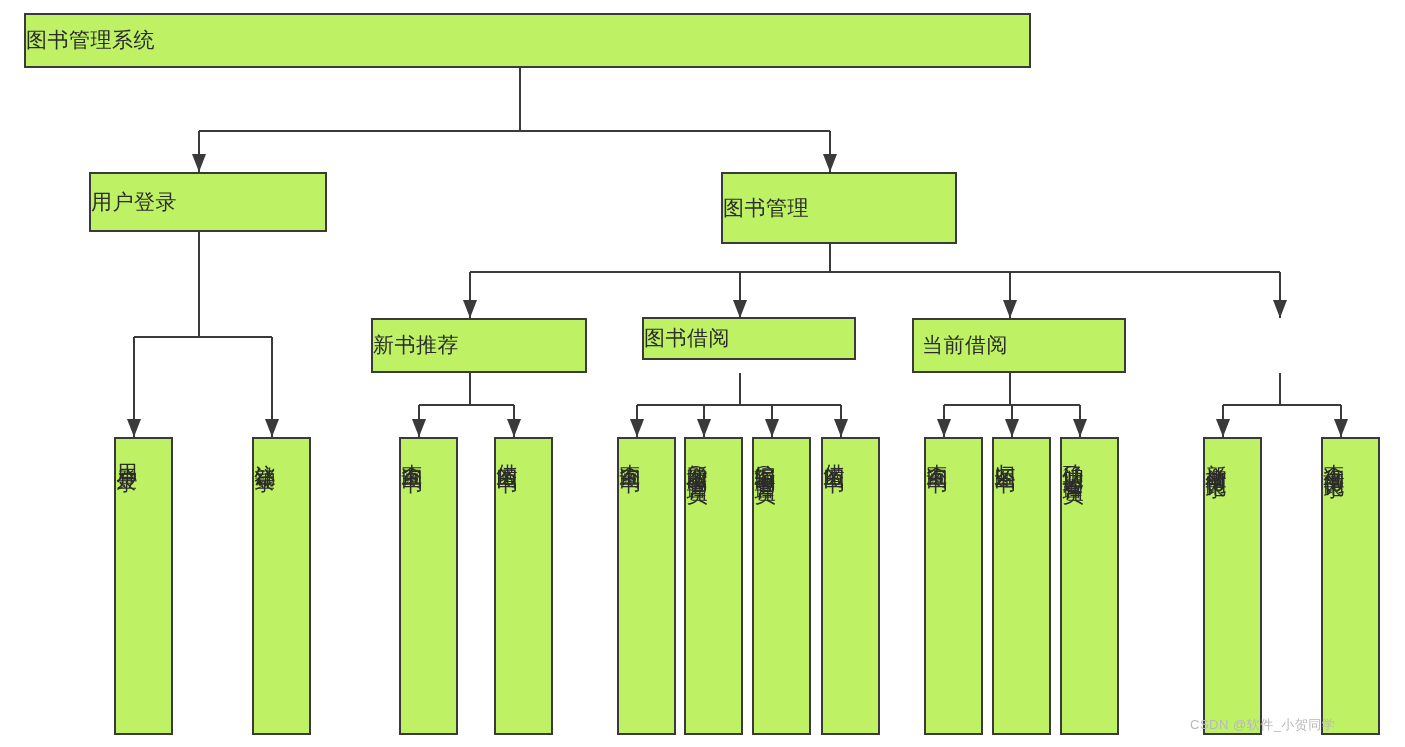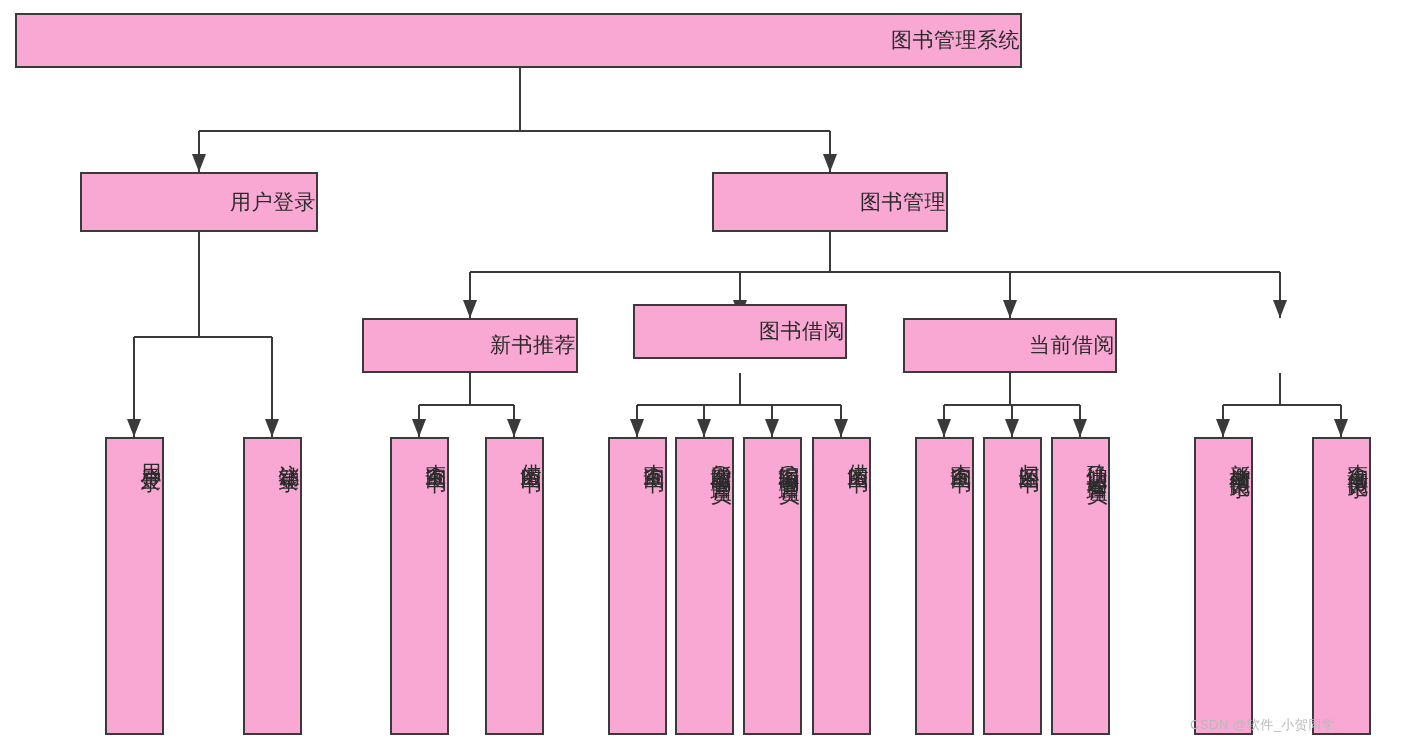--- a/index.html
+++ b/index.html
@@ -22,26 +22,27 @@
     position: absolute;
     left: 0;
     top: 0;
     width: 1405px;
     height: 747px;
     pointer-events: none;
   }
   .node {
     position: absolute;
     box-sizing: border-box;
-    background: #f9a8d4;
+    background: #bef264;
     border: 2px solid #3a3a3a;
     display: flex;
     align-items: center;
-    justify-content: flex-end;
+    justify-content: flex-start;
     color: #2b2b2b;
+    margin-left: 9px;
   }
   .node-label {
     display: block;
     text-align: center;
     line-height: 1.18;
     white-space: nowrap;
     color: #2b2b2b;
   }
   
   .node.horiz .node-label {
@@ -130,28 +131,28 @@
       <polygon points="1334,419 1348,419 1341,437" fill="#3a3a3a"></polygon>
     </svg>
 
   <div class="node horiz" style="left: 15px; top: 13px; width: 1007px; height: 55px;">
     <span class="node-label">图书管理系统</span>
   </div>
 
   <div class="node horiz" style="left: 80px; top: 172px; width: 238px; height: 60px;">
     <span class="node-label">用户登录</span>
   </div>
-  <div class="node horiz" style="left: 712px; top: 172px; width: 236px; height: 60px;">
+  <div class="node horiz" style="left: 712px; top: 172px; width: 236px; height: 72px;">
     <span class="node-label">图书管理</span>
   </div>
 
   <div class="node horiz" style="left: 362px; top: 318px; width: 216px; height: 55px;">
     <span class="node-label">新书推荐</span>
   </div>
-  <div class="node horiz" style="left: 633px; top: 304px; width: 214px; height: 55px; padding-left: 28px;">
+  <div class="node horiz" style="left: 633px; top: 317px; width: 214px; height: 43px;">
     <span class="node-label">图书借阅</span>
   </div>
   <div class="node horiz" style="left: 903px; top: 318px; width: 214px; height: 55px; padding-left: 8px;">
     <span class="node-label">当前借阅</span>
   </div>
 
   <div class="node vert" style="left: 105px; top: 437px; width: 59px; height: 298px;">
     <span class="node-label">用户登录</span>
   </div>
   <div class="node vert" style="left: 243px; top: 437px; width: 59px; height: 298px;">

